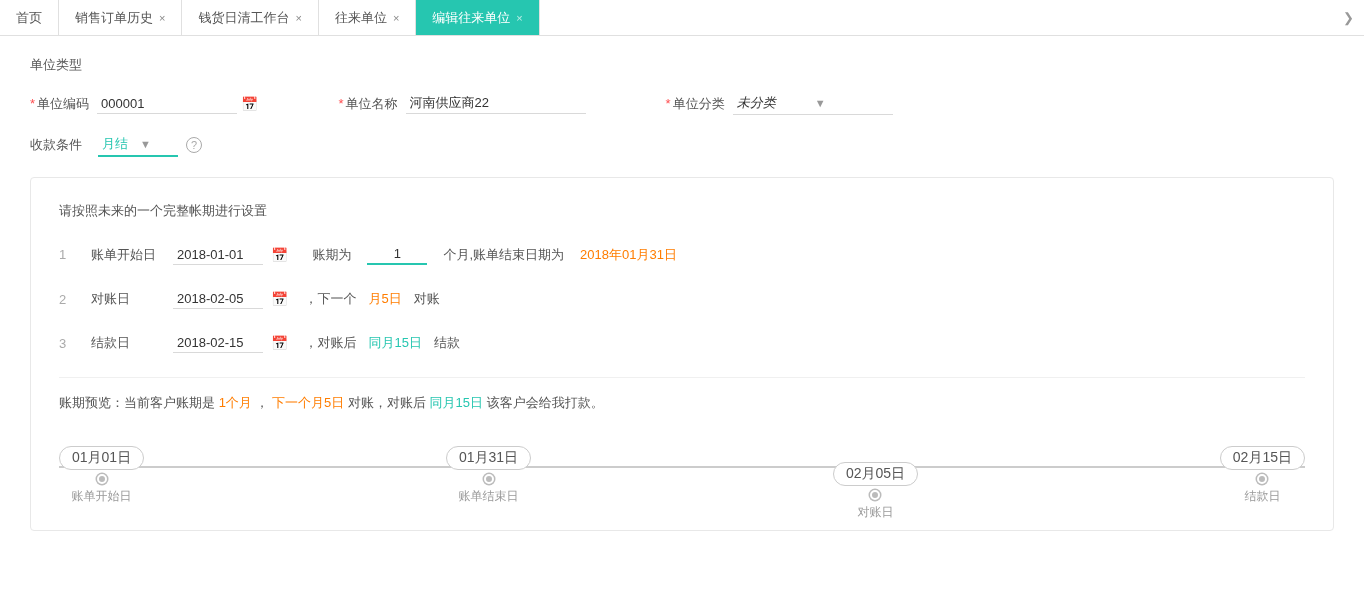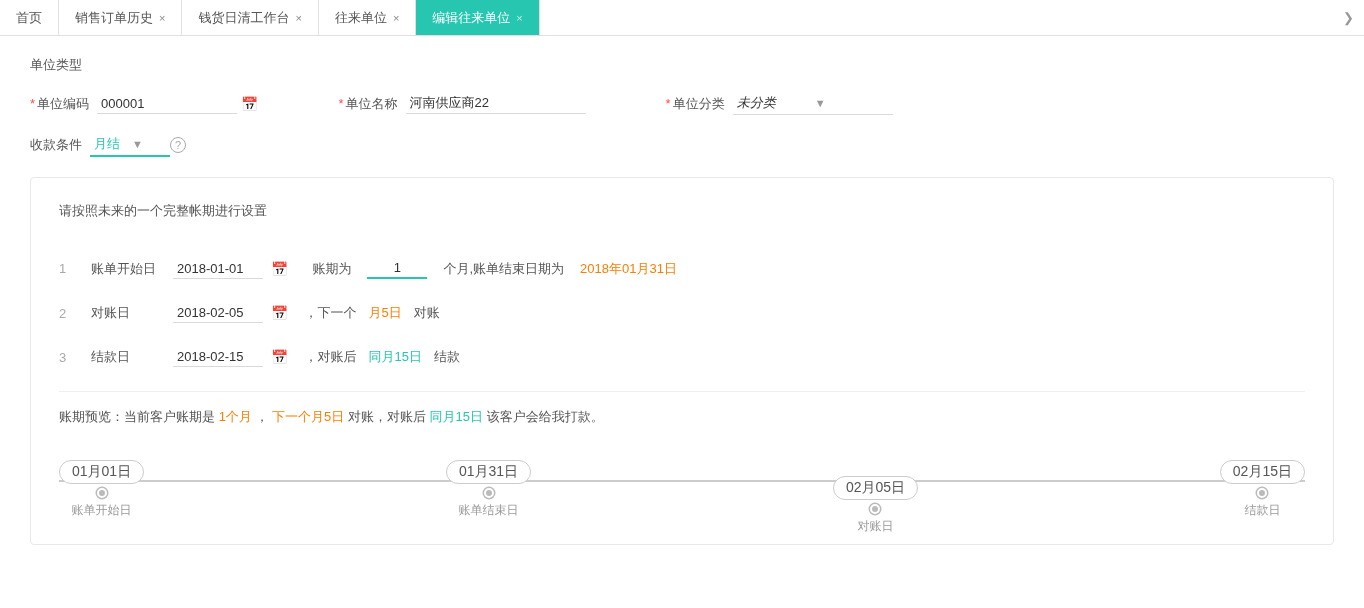--- a/index.html
+++ b/index.html
@@ -141,21 +141,21 @@
       color: #999;
       font-size: 11px;
       margin-left: 4px;
     }
 
     
     .payment-row {
       display: flex;
       align-items: center;
       margin-bottom: 20px;
-      gap: 0;
+      gap: 8px;
     }
     .payment-select {
       display: flex;
       align-items: center;
       border-bottom: 2px solid #26c6b0;
       min-width: 80px;
       padding: 2px 4px;
       cursor: pointer;
       color: #26c6b0;
     }
@@ -176,21 +176,21 @@
     
     .settings-card {
       border: 1px solid #e8e8e8;
       border-radius: 4px;
       padding: 24px 28px;
       background: #fff;
     }
     .settings-title {
       font-size: 13px;
       color: #555;
-      margin-bottom: 38px;
+      margin-bottom: 24px;
     }
 
     
     .setting-row {
       display: flex;
       align-items: center;
       margin-bottom: 24px;
       gap: 12px;
     }
     .row-num {

